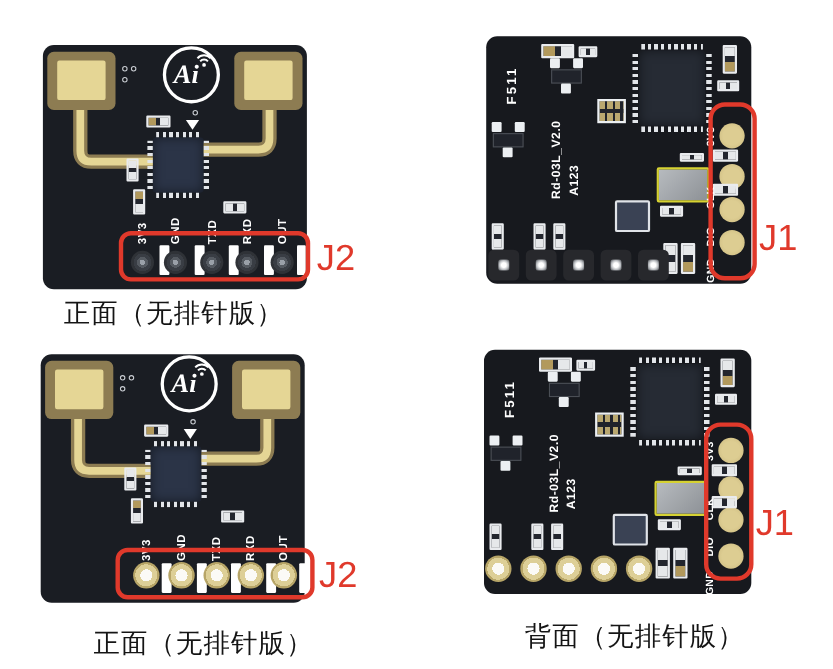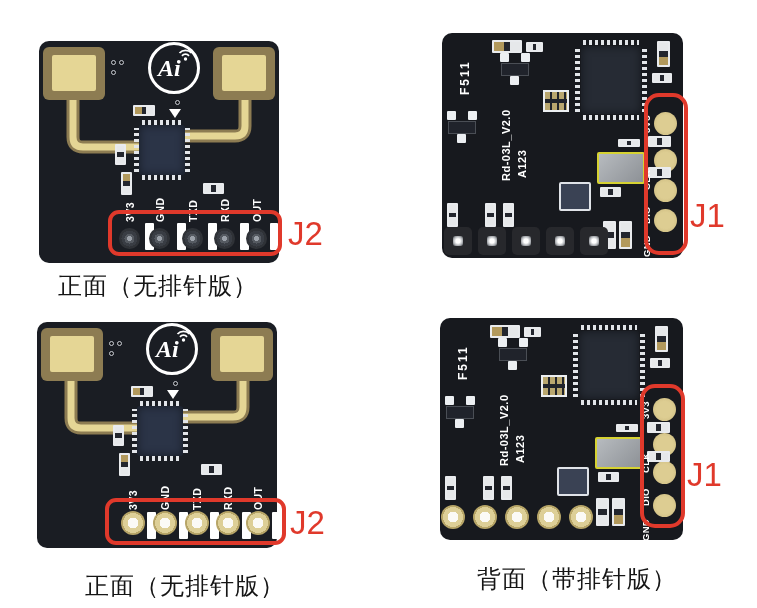--- a/index.html
+++ b/index.html
@@ -337,15 +337,15 @@
     <div class="p2 h-ww" style="left:207px; top:133px; width:23px; height:11px;"></div>
 
     <div class="padlab" style="left:211px; top:90px;">3V3</div>
     <div class="padlab" style="left:211px; top:144px;">CLK</div>
     <div class="padlab" style="left:211px; top:177px;">DIO</div>
     <div class="padlab" style="left:211px; top:212px;">GND</div>
 
     <div class="redbox" style="left:200px; top:66px; width:45px; height:144px; border-radius:15px;"></div>
     <div class="jtext" style="left:247px; top:140px;">J1</div>
   </div>
-  <div class="caption" style="left:477px; top:566px;">背面（带排针版）</div>
+  <div class="caption" style="left:477px; top:566px;">背面（无排针版）</div>
 
 </div>
 
 </body></html>

